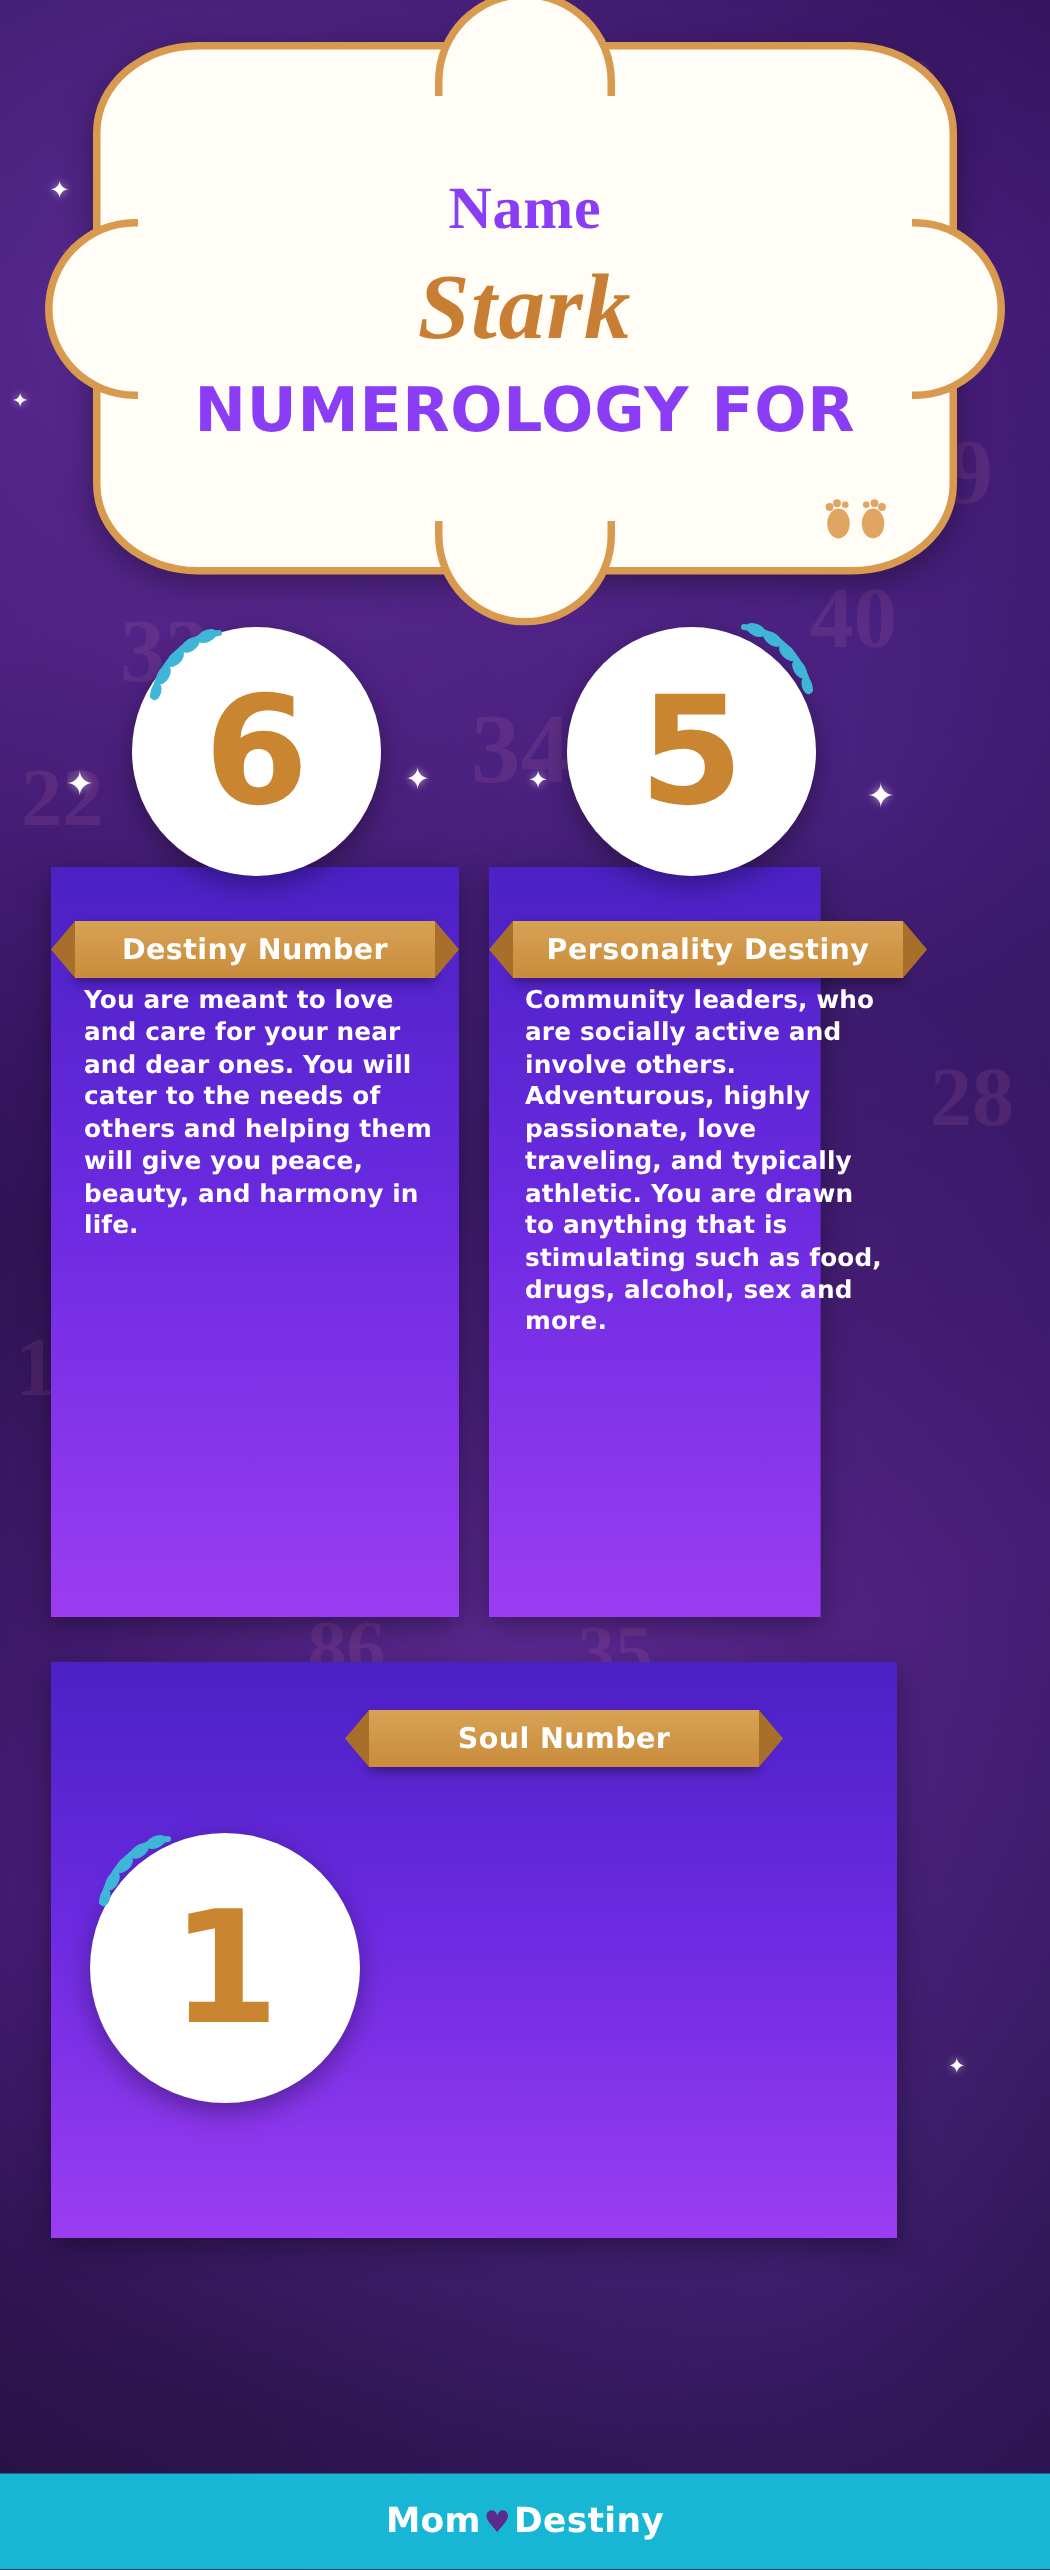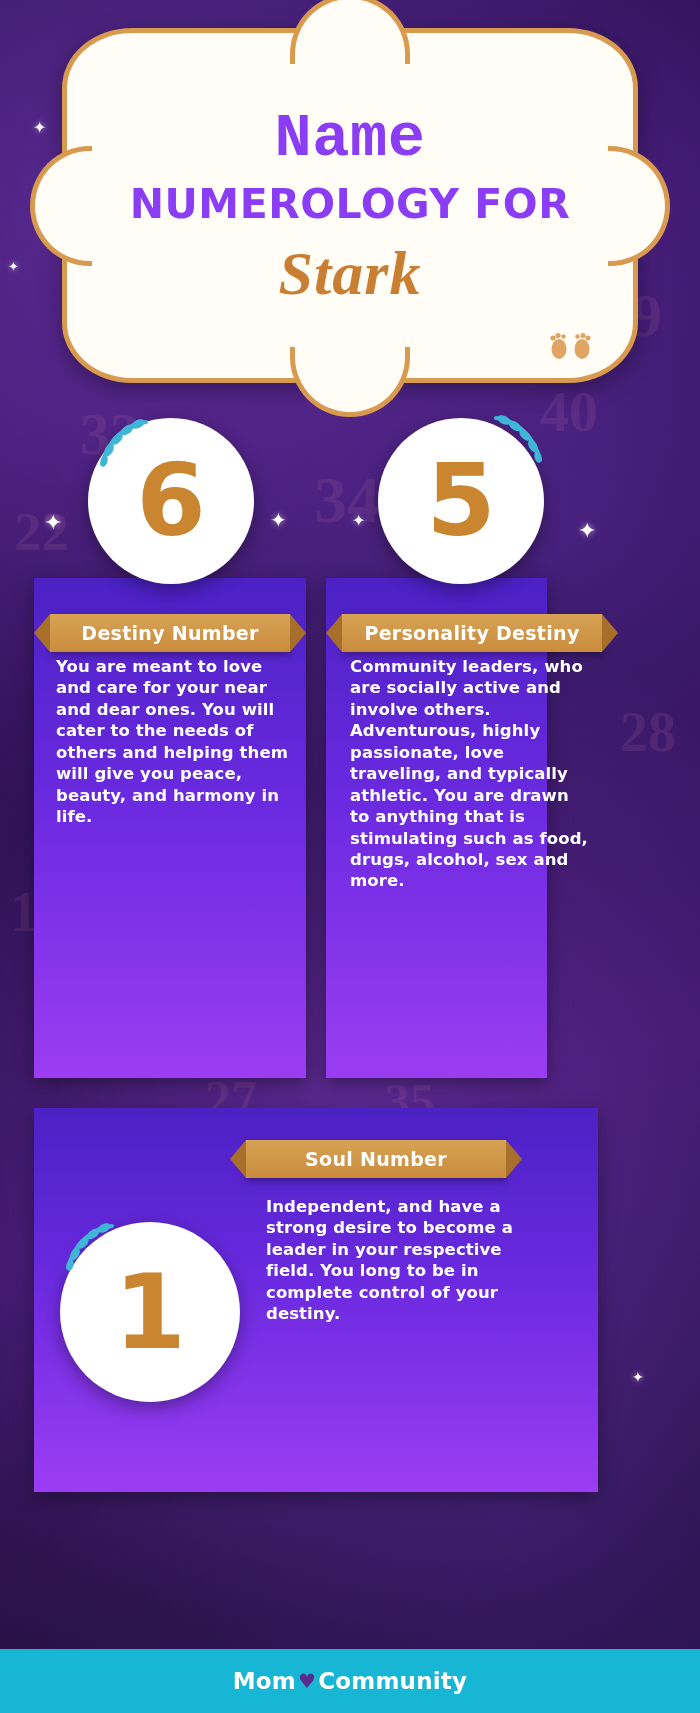--- a/index.html
+++ b/index.html
@@ -116,23 +116,23 @@
     position: absolute;
     inset: 0;
     display: flex;
     flex-direction: column;
     align-items: center;
     justify-content: center;
     z-index: 5;
     padding-top: 4px;
   }
   #title-line1 {
-    font-family: Liberation Mono, monospace;
-    font-weight: 700;
-    font-size: 62px;
+    font-family: Liberation Serif, serif;
+    font-weight: 700;
+    font-size: 40px;
     color: #8b3df5;
     letter-spacing: 0.5px;
     line-height: 1.05;
   }
   #title-line2 {
     font-family: "DejaVu Sans", sans-serif;
     font-weight: 700;
     font-size: 41px;
     color: #8b3df5;
     letter-spacing: 0.5px;
@@ -267,21 +267,21 @@
 <div id="page">
 
   <div class="bgnum" style="left:130px; top:18px; font-size:64px;">83</div>
   <div class="bgnum" style="left:38px;  top:150px; font-size:70px;">76</div>
   <div class="bgnum" style="left:470px; top:120px; font-size:66px;">81</div>
   <div class="bgnum" style="left:600px; top:280px; font-size:62px;">39</div>
   <div class="bgnum" style="left:540px; top:378px; font-size:58px;">40</div>
   <div class="bgnum" style="left:314px; top:462px; font-size:66px;">34</div>
   <div class="bgnum" style="left:80px;  top:400px; font-size:60px;">33</div>
   <div class="bgnum" style="left:14px;  top:500px; font-size:55px;">22</div>
-  <div class="bgnum" style="left:205px; top:1070px; font-size:52px;">27</div>
+  <div class="bgnum" style="left:205px; top:1070px; font-size:52px;">86</div>
   <div class="bgnum" style="left:385px; top:1072px; font-size:50px;">35</div>
   <div class="bgnum" style="left:620px; top:700px; font-size:56px;">28</div>
   <div class="bgnum" style="left:10px;  top:880px; font-size:56px;">12</div>
 
   <div class="star" style="left:604px; top:40px;  font-size:20px;">✦</div>
   <div class="star" style="left:33px;  top:120px; font-size:16px;">✦</div>
   <div class="star" style="left:8px;   top:260px; font-size:13px;">✦</div>
   <div class="star" style="left:44px;  top:512px; font-size:22px;">✦</div>
   <div class="star" style="left:270px; top:510px; font-size:20px;">✦</div>
   <div class="star" style="left:352px; top:513px; font-size:16px;">✦</div>
@@ -294,22 +294,22 @@
 
   <div id="header-wrap">
     <div class="plaque"></div>
     <div class="plaque-notch-top"></div>
     <div class="plaque-notch-bot"></div>
     <div class="plaque-side left"></div>
     <div class="plaque-side right"></div>
 
     <div id="header-text">
       <div id="title-line1">Name</div>
+      <div id="title-name">Stark</div>
       <div id="title-line2">NUMEROLOGY FOR</div>
-      <div id="title-name">Stark</div>
     </div>
 
     <svg id="feet-icon" viewBox="0 0 46 32">
       <ellipse cx="11" cy="20" rx="7.5" ry="10" fill="#e0a463"></ellipse>
       <circle cx="5" cy="9" r="2.6" fill="#e0a463"></circle>
       <circle cx="10" cy="6.5" r="2.6" fill="#e0a463"></circle>
       <circle cx="15.5" cy="7.5" r="2.2" fill="#e0a463"></circle>
       <ellipse cx="34" cy="20" rx="7.5" ry="10" fill="#e0a463"></ellipse>
       <circle cx="40" cy="9" r="2.6" fill="#e0a463"></circle>
       <circle cx="35" cy="6.5" r="2.6" fill="#e0a463"></circle>
@@ -358,34 +358,33 @@
   </svg>
 
   <div class="card" style="left:34px; top:1108px; width:564px; height:384px;">
     <div class="card-text" style="left:400px; top:88px; width:0;"></div>
   </div>
   <div class="ribbon" style="left:246px; top:1140px; width:260px;">
     <span class="tail l"></span>
     <span>Soul Number</span>
     <span class="tail r"></span>
   </div>
-  <div class="card-text" style="position:absolute; left:266px; top:1196px; width:260px;">Independent, and have a strong desire to become a leader in your respective field. You long to be in complete control of your destiny.</div>
   <div class="num-circle" style="left:60px; top:1222px; width:180px; height:180px;">
     <span class="num" style="font-size:104px;">1</span>
   </div>
   <svg class="leaf" style="left:58px; top:1218px; width:62px; height:62px;" viewBox="0 0 62 62">
     <path d="M54 8 C34 10, 16 26, 10 50" stroke="#3fb6d8" stroke-width="4" fill="none" stroke-linecap="round"></path>
     <ellipse cx="46" cy="10" rx="7" ry="4" fill="#3fb6d8" transform="rotate(-25 46 10)"></ellipse>
     <ellipse cx="35" cy="16" rx="7" ry="4" fill="#3fb6d8" transform="rotate(-35 35 16)"></ellipse>
     <ellipse cx="25" cy="25" rx="7" ry="4" fill="#3fb6d8" transform="rotate(-45 25 25)"></ellipse>
     <ellipse cx="17" cy="36" rx="7" ry="4" fill="#3fb6d8" transform="rotate(-60 17 36)"></ellipse>
     <ellipse cx="12" cy="47" rx="6" ry="3.5" fill="#3fb6d8" transform="rotate(-75 12 47)"></ellipse>
   </svg>
 
   <div id="footer">
     <div id="footer-logo">
       <span>Mom</span>
       <span class="heart">♥</span>
-      <span>Community</span>
+      <span>Destiny</span>
     </div>
   </div>
 
 </div>
 
 </body></html>

